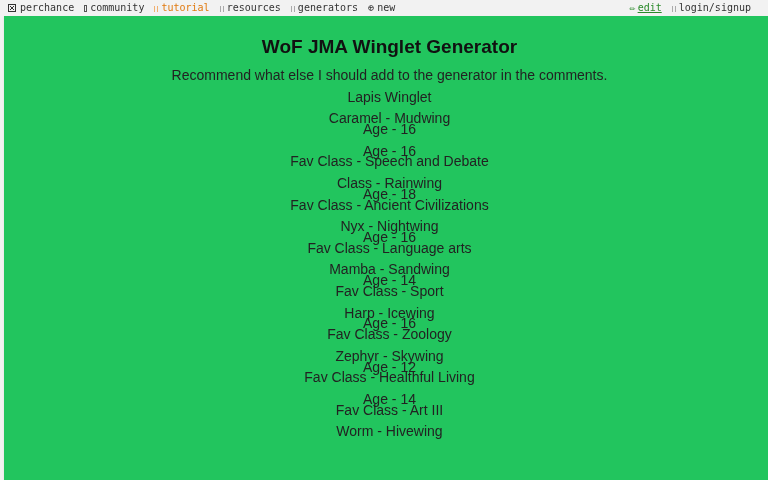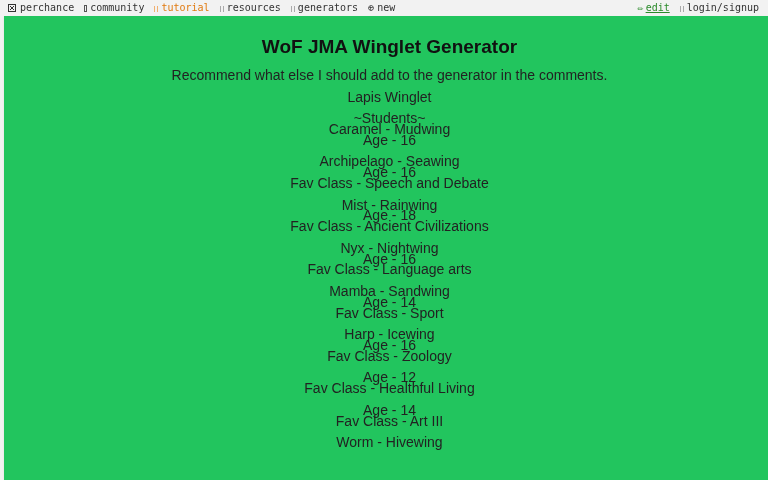--- a/index.html
+++ b/index.html
@@ -136,64 +136,63 @@
       <span class="ico-faint"></span><span>generators</span>
     </span>
     <span class="nav-item">
       <span class="ico">⊕</span><span>new</span>
     </span>
   </div>
   <div class="right">
     <span class="nav-item edit">
       <span class="ico" style="margin-right:2px;">✏</span><span>edit</span>
     </span>
-    <span class="nav-item" style="margin-right:0;">
+    <span class="nav-item" style="margin-right:8px;">
       <span class="ico-faint"></span><span>login/signup</span>
     </span>
   </div>
 </div>
 
 <div class="panel">
   <div class="title">WoF JMA Winglet Generator</div>
   <div class="body-text">
     <span class="line">Recommend what else I should add to the generator in the comments.</span>
     <span class="gap"></span>
     <span class="line">Lapis Winglet</span>
     <span class="gap"></span>
-    <span class="line">~Students~</span>
 
     <span class="line">Caramel - Mudwing</span>
     <span class="line">Age - 16</span>
     <span class="gap"></span>
 
-    <span class="line">Archipelago - Seawing</span>
     <span class="line">Age - 16</span>
     <span class="line">Fav Class - Speech and Debate</span>
     <span class="gap"></span>
 
-    <span class="line">Mist - Rainwing</span>
+    <span class="line">Class - Rainwing</span>
     <span class="line">Age - 18</span>
     <span class="line">Fav Class - Ancient Civilizations</span>
     <span class="gap"></span>
 
     <span class="line">Nyx - Nightwing</span>
     <span class="line">Age - 16</span>
     <span class="line">Fav Class - Language arts</span>
     <span class="gap"></span>
 
     <span class="line">Mamba - Sandwing</span>
     <span class="line">Age - 14</span>
     <span class="line">Fav Class - Sport</span>
     <span class="gap"></span>
 
     <span class="line">Harp - Icewing</span>
     <span class="line">Age - 16</span>
     <span class="line">Fav Class - Zoology</span>
     <span class="gap"></span>
 
+    <span class="line">Zephyr - Skywing</span>
     <span class="line">Age - 12</span>
     <span class="line">Fav Class - Healthful Living</span>
     <span class="gap"></span>
 
     <span class="line">Age - 14</span>
     <span class="line">Fav Class - Art III</span>
     <span class="gap"></span>
 
     <span class="line">Worm - Hivewing</span>
   </div>

